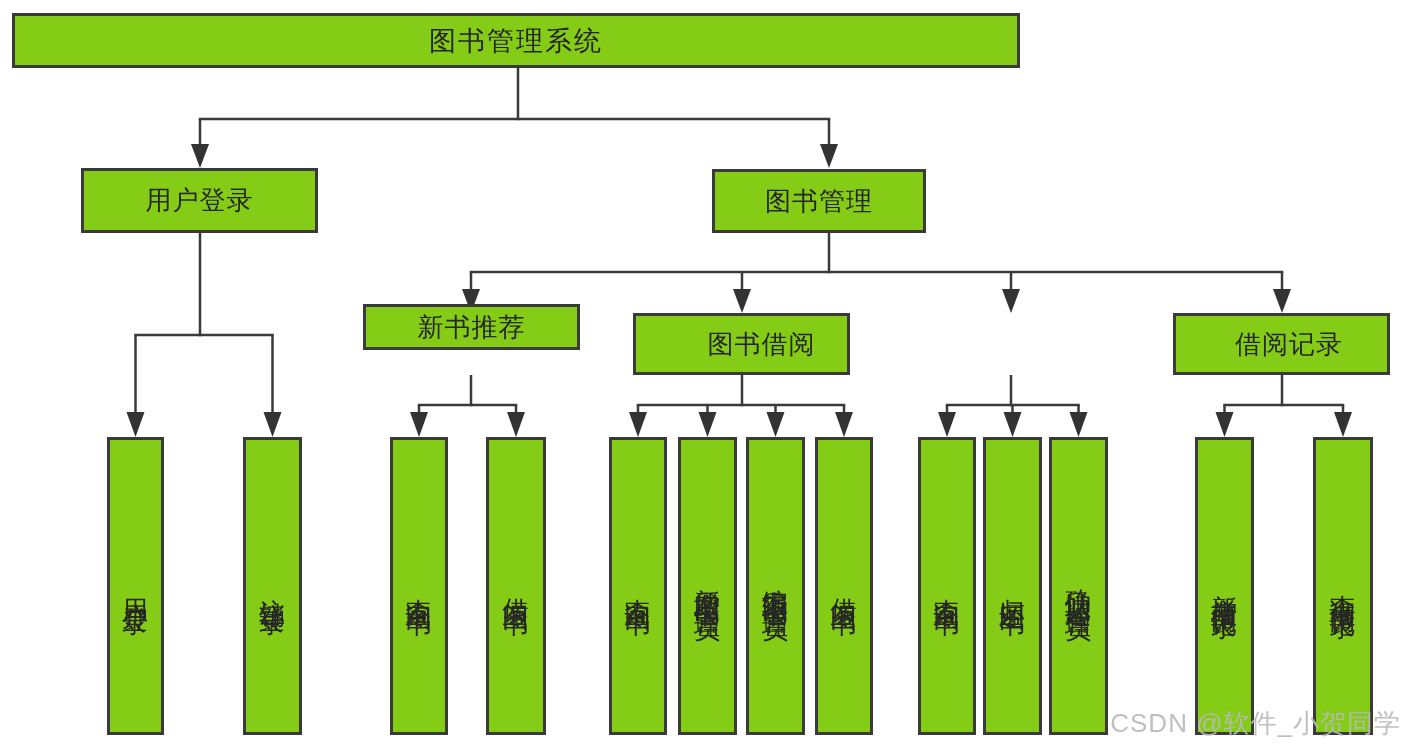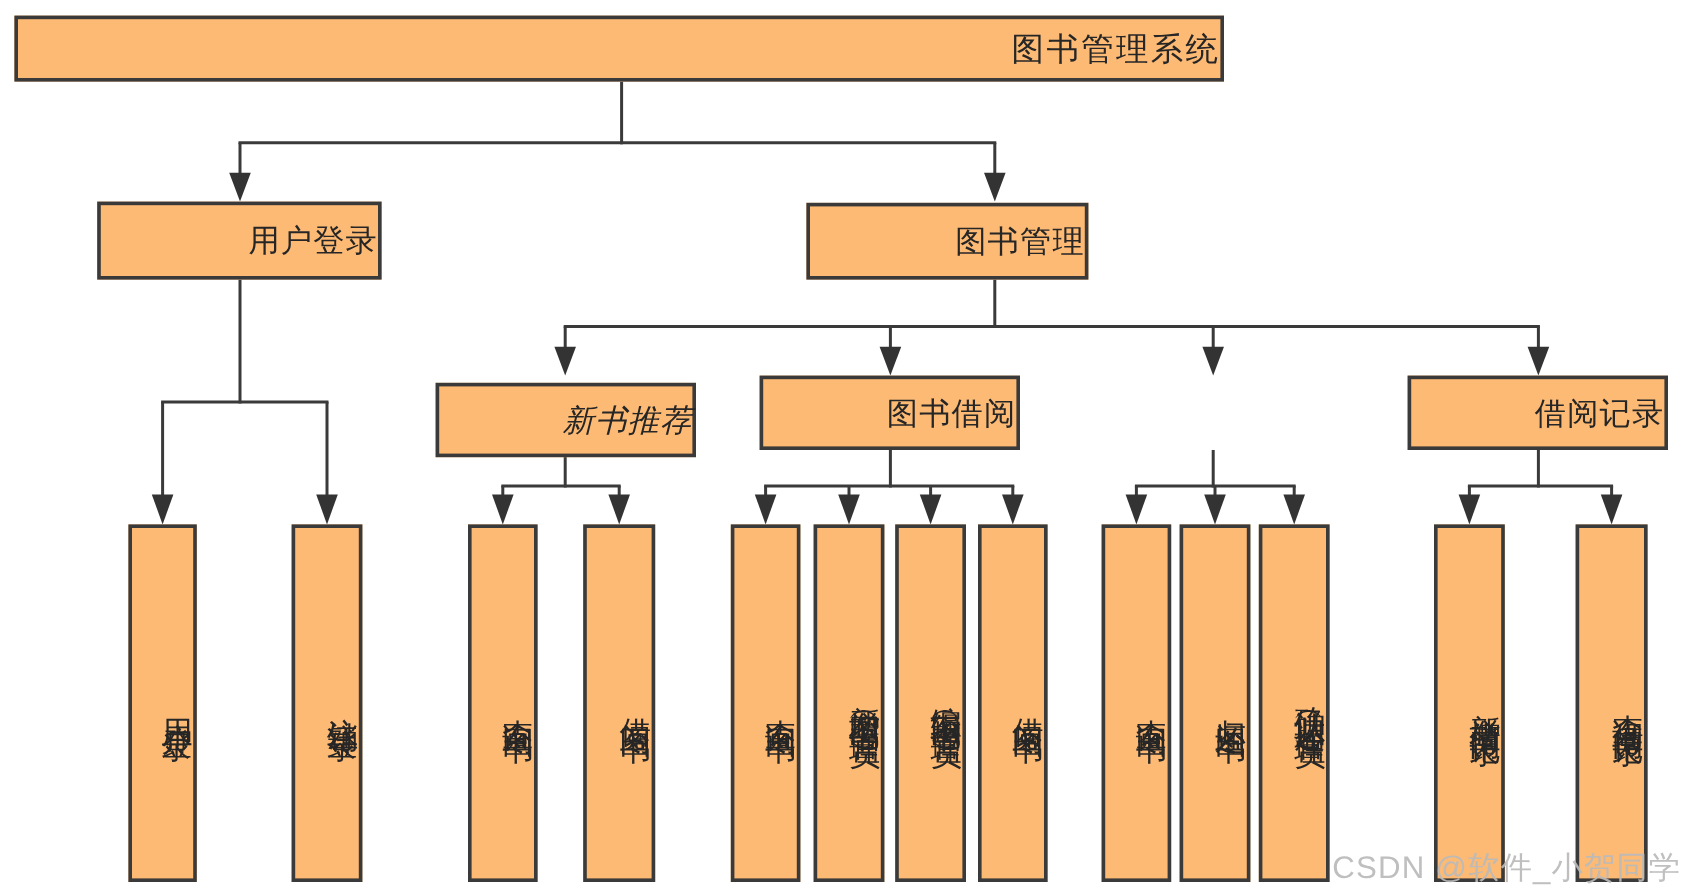--- a/index.html
+++ b/index.html
@@ -15,25 +15,25 @@
   #wires {
     position: absolute;
     left: 0; top: 0;
     width: 1405px; height: 747px;
   }
   #wires line { stroke: #3a3a3a; stroke-width: 2.5; }
   #wires polygon { fill: #333333; stroke: none; }
   .box {
     position: absolute;
     box-sizing: border-box;
-    background: #fdba74;
+    background: #84cc16;
     border: 3px solid #3a3a3a;
     display: flex;
     align-items: center;
-    justify-content: flex-end;
+    justify-content: center;
     text-align: center;
   }
   .hlabel { font-size: 26px; letter-spacing: 1px; white-space: nowrap; }
   .root-label { font-size: 27px; letter-spacing: 2px; }
   .leaf { top: 437px; height: 298px; }
   .vlabel {
     writing-mode: vertical-rl;
     text-orientation: mixed;
     font-size: 26px;
     letter-spacing: 4px;
@@ -133,25 +133,25 @@
     </g>
   </svg>
 
   <div class="box" style="left:12px; top:13px; width:1008px; height:55px;">
     <span class="hlabel root-label">图书管理系统</span>
   </div>
 
   <div class="box" style="left:81px; top:168px; width:237px; height:65px;">
     <span class="hlabel">用户登录</span>
   </div>
-  <div class="box" style="left:672px; top:169px; width:235px; height:64px;">
+  <div class="box" style="left:712px; top:169px; width:214px; height:64px;">
     <span class="hlabel">图书管理</span>
   </div>
 
-  <div class="box" style="left:363px; top:319px; width:217px; height:62px;font-style:italic;">
+  <div class="box" style="left:363px; top:304px; width:217px; height:46px;">
     <span class="hlabel">新书推荐</span>
   </div>
   <div class="box" style="left:633px; top:313px; width:217px; height:62px;padding-left:40px;">
     <span class="hlabel">图书借阅</span>
   </div>
   <div class="box" style="left:1173px; top:313px; width:217px; height:62px;padding-left:15px;">
     <span class="hlabel">借阅记录</span>
   </div>
 
   <div class="box leaf" style="left:107px; width:57px;">

